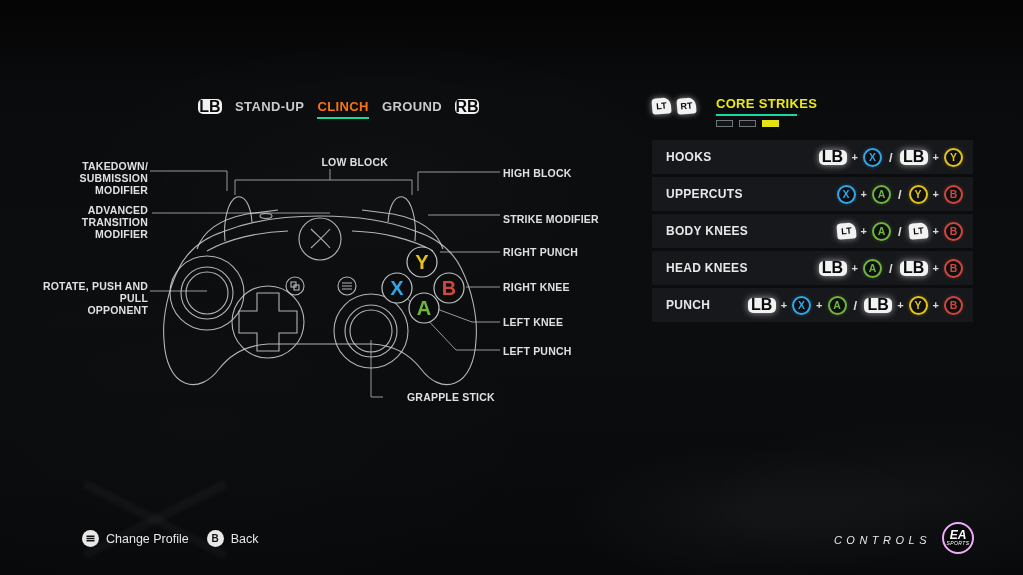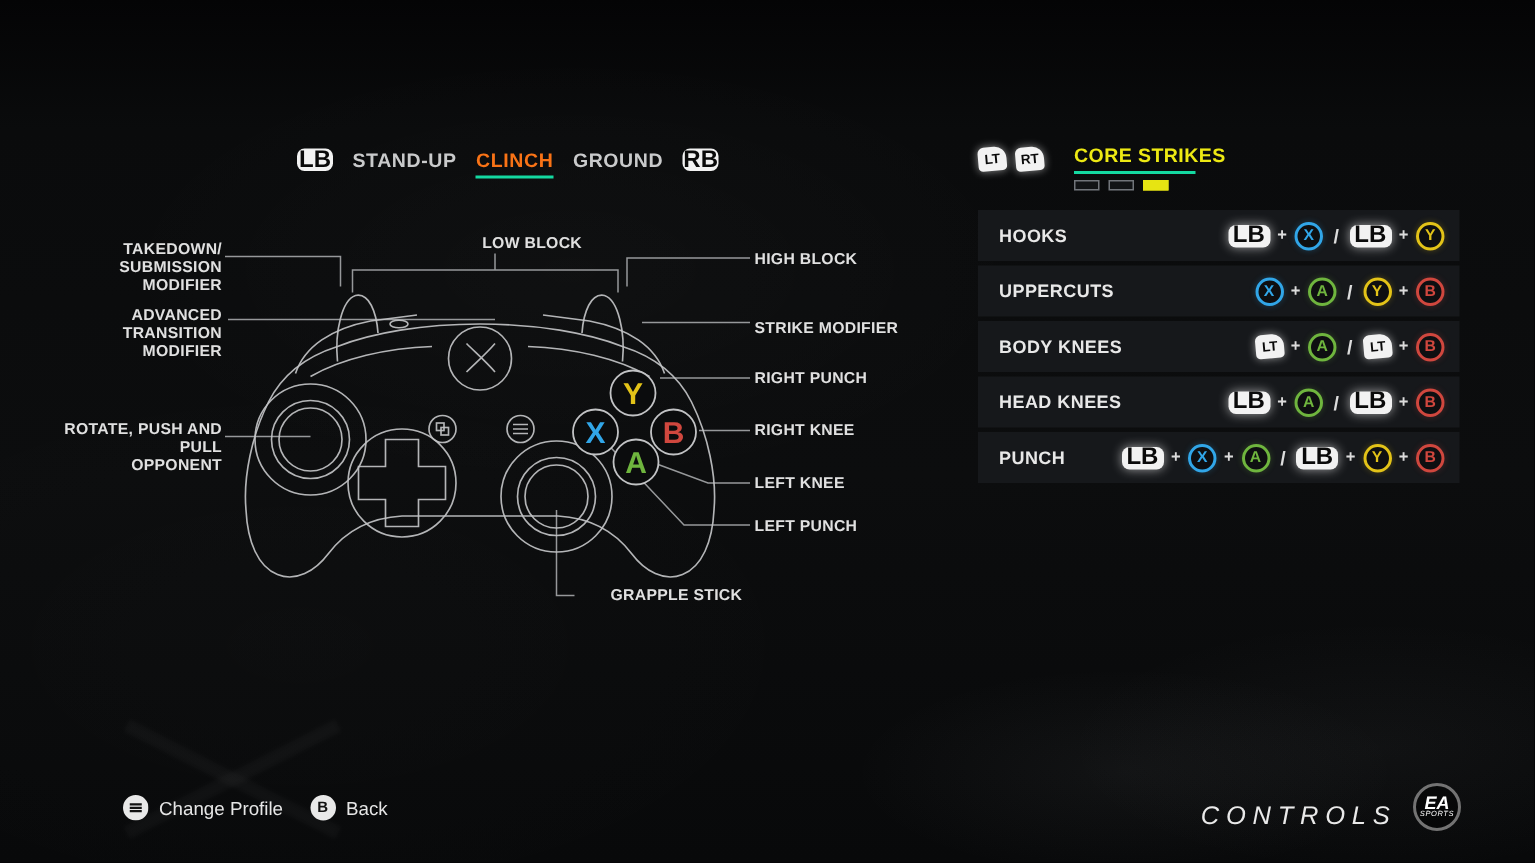--- a/index.html
+++ b/index.html
@@ -92,26 +92,26 @@
     position:absolute;left:52px;top:530px;display:flex;gap:18px;align-items:center;
     color:#e6e6e6;font-size:12.5px;margin-left:30px;
   }
   .hint{display:flex;align-items:center;gap:7px;}
   .round-btn{
     width:17px;height:17px;border-radius:50%;background:#e8e8e8;color:#111;
     display:inline-flex;align-items:center;justify-content:center;
     font-size:10px;font-weight:bold;line-height:1;
   }
   .controls-label{
-    position:absolute;top:534px;right:92px;font-size:17px;font-style:italic;
+    position:absolute;top:534px;right:92px;font-size:11px;font-style:italic;
     letter-spacing:4.5px;color:#e9e9e9;
   }
   .ea-logo{
     position:absolute;top:522px;right:49px;width:28px;height:28px;
-    border:2px solid #737373;border-radius:50%;
+    border:2px solid #f0abfc;border-radius:50%;
     display:flex;flex-direction:column;align-items:center;justify-content:center;
     color:#fff;font-style:italic;background:rgba(0,0,0,.4);
   }
   .ea-logo .ea{font-size:12px;font-weight:bold;line-height:10px;}
   .ea-logo .sports{font-size:5px;letter-spacing:.4px;line-height:6px;}
 </style>
 </head>
 <body>
 
 <div class="bg"></div>

